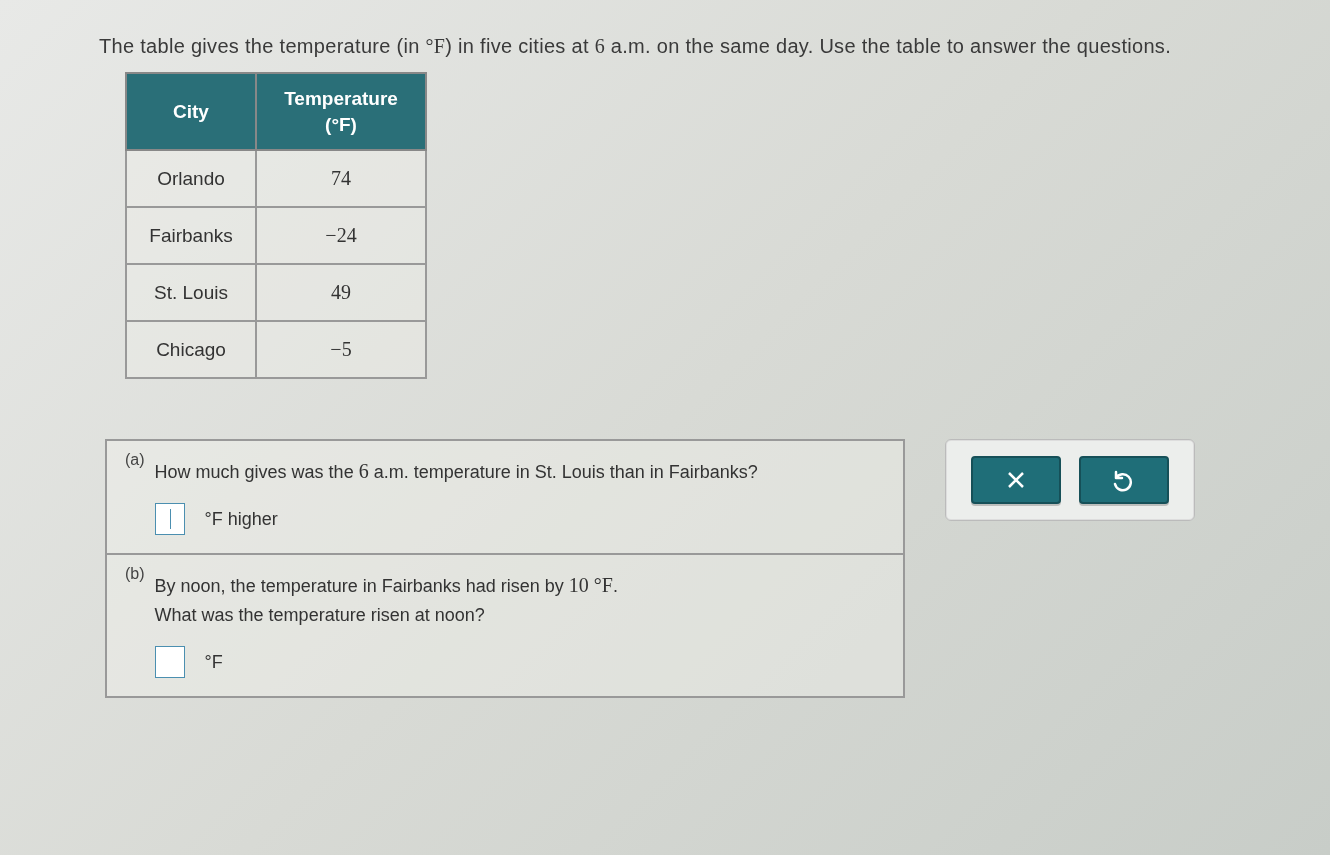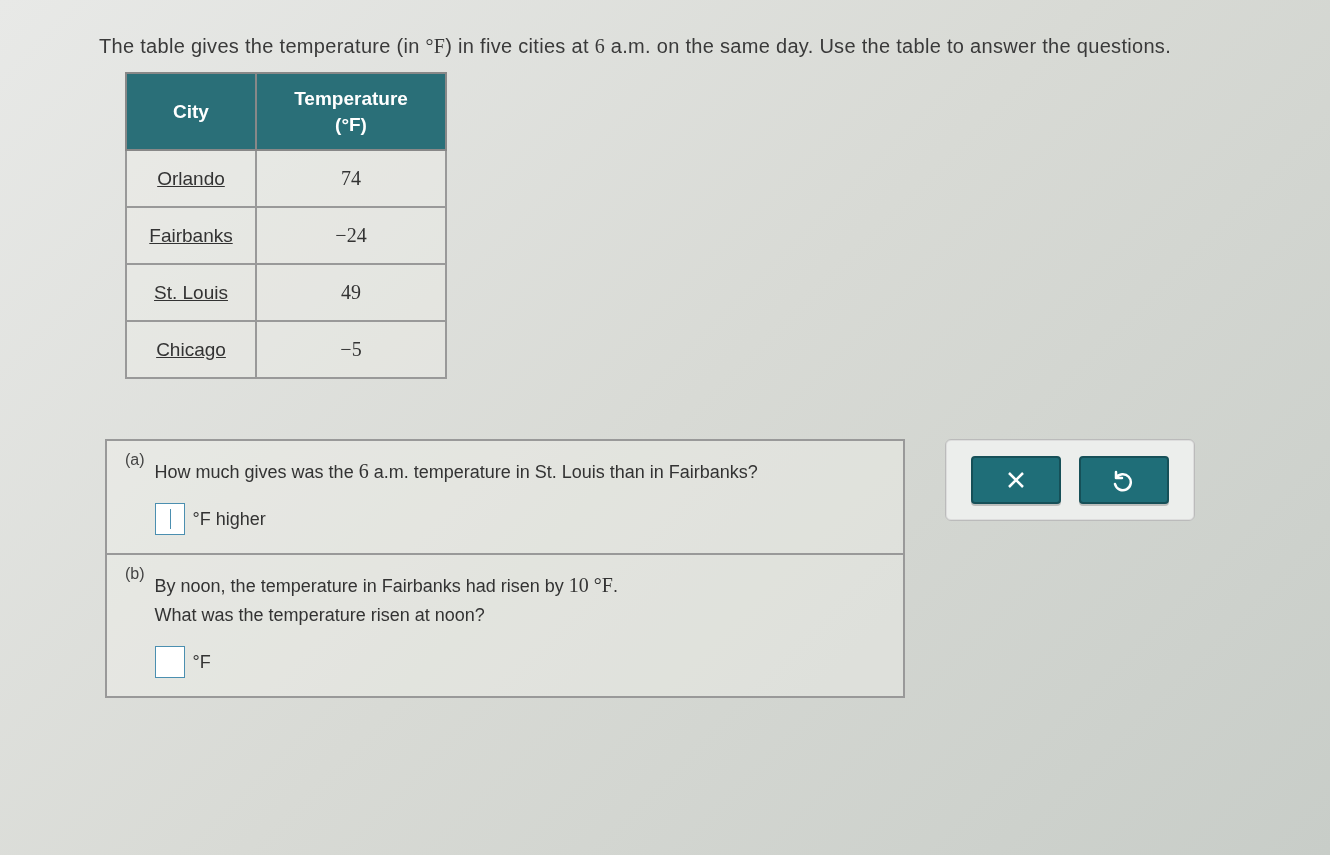--- a/index.html
+++ b/index.html
@@ -40,22 +40,22 @@
       line-height: 1.35;
     }
     .data-table td {
       border: 2px solid #999;
       padding: 16px 18px;
       font-size: 19px;
       text-align: center;
       background: rgba(240,240,235,0.35);
       color: #333;
     }
-    .data-table td.city { text-align: center; width: 130px; text-decoration: underline;}
-    .data-table td.val { width: 190px; font-family: Georgia, serif; font-size: 20px; }
+    .data-table td.city { text-align: center; width: 130px;}
+    .data-table td.val { width: 170px; font-family: Georgia, serif; font-size: 20px; }
 
     .qa-area {
       display: flex;
       margin-top: 60px;
       gap: 40px;
       align-items: flex-start;
       padding-left: 50px;
     }
     .qa-box {
       border: 2px solid #999;
@@ -76,21 +76,21 @@
       white-space: nowrap;
       margin-top: -4px;
     }
     .qbody { font-size: 18px; color: #333; flex: 1; }
     .qbody .line1 { line-height: 1.6; }
     .qbody .num { font-family: Georgia, serif; font-size: 20px; }
     .ans-line {
       margin-top: 16px;
       display: flex;
       align-items: center;
-      gap: 8px;
+      gap: 20px;
       font-size: 18px;
     }
     .ans-input {
       width: 30px;
       height: 32px;
       border: 1.5px solid #4b8fb0;
       background: #fff;
       display: inline-block;
     }
     .ans-input.cursor { position: relative; }

